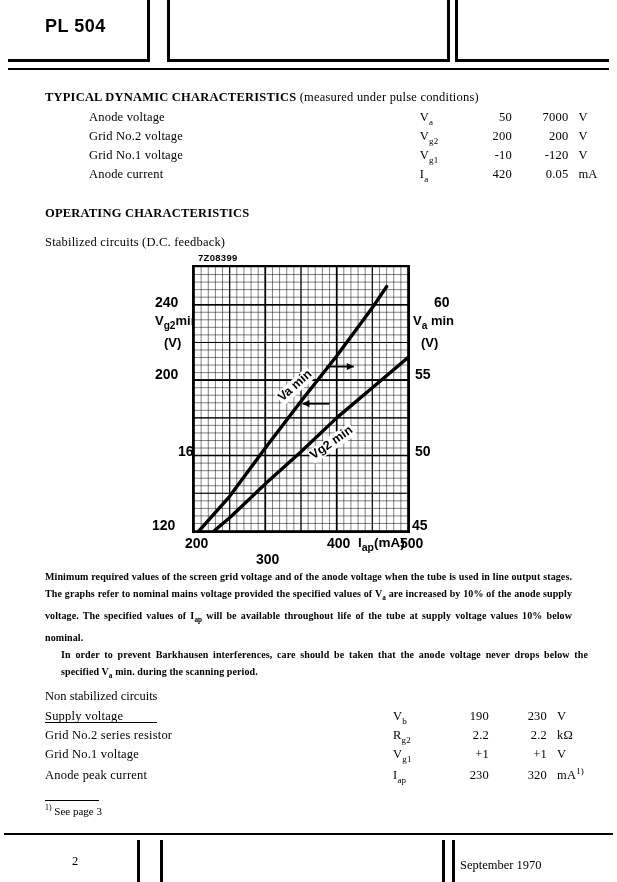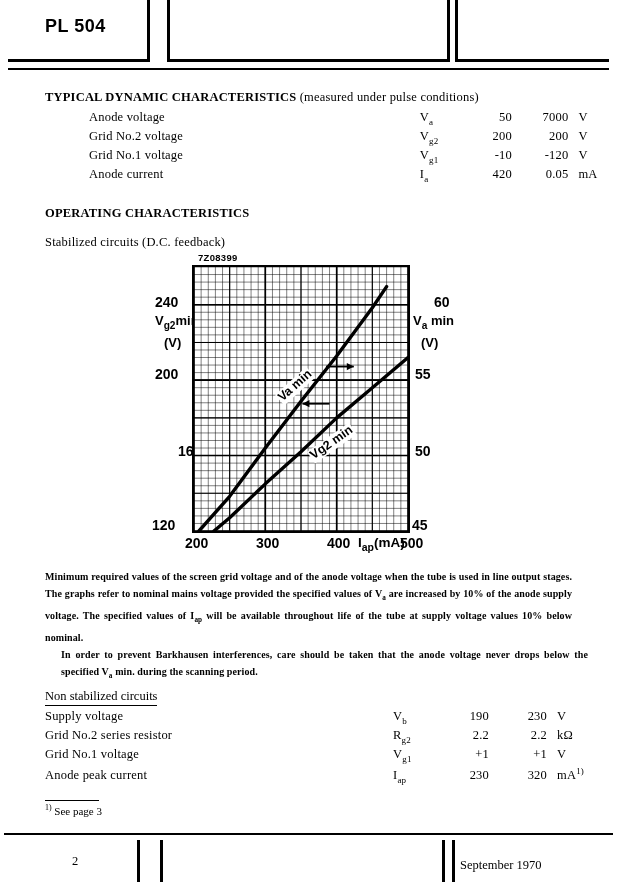--- a/index.html
+++ b/index.html
@@ -139,21 +139,21 @@
     text-align: justify;
     letter-spacing: 0.1px;
     font-weight: bold;
   }
 
   #nonstab-heading {
     position: absolute;
     left: 45px; top: 689px;
     font-size: 12.5px;
     border-bottom: 1px solid #000;
-    padding-bottom: 1px;
+    padding-bottom: 18px;
     display: inline-block;
   }
 
   
   #footnote-rule {
     position: absolute;
     left: 45px; top: 800px; width: 54px;
     border-top: 1px solid #000;
   }
   #footnote-text {
@@ -265,21 +265,21 @@
   <div class="ax-num" id="y2tick-55" style="left:260px;top:114px;">55</div>
   <div class="ax-num" id="y2tick-50" style="left:260px;top:191px;">50</div>
   <div class="ax-num" id="y2tick-45" style="left:257px;top:265px;">45</div>
 
   <div class="ax-cap" id="y2cap" style="left:258px;top:62px;">
     <span>V<sub>a</sub> min</span>
   </div>
   <div class="ax-cap" id="y2cap-unit" style="left:266px;top:84px;">(V)</div>
 
   <div class="ax-num" id="xtick-200" style="left:30px;top:283px;">200</div>
-  <div class="ax-num" id="xtick-300" style="left:101px;top:283px;">300</div>
+  <div class="ax-num" id="xtick-300" style="left:101px;top:299px;">300</div>
   <div class="ax-num" id="xtick-400" style="left:172px;top:283px;">400</div>
   <div class="ax-cap" id="xcap" style="left:203px;top:284px;font-size:13.5px;">
     <span>I<sub>ap</sub>(mA)</span>
   </div>
   <div class="ax-num" id="xtick-500" style="left:245px;top:283px;">500</div>
 
   <div id="plot-frame">
     <svg id="plot-svg" width="214" height="264" viewBox="0 0 214 264">
       <g id="grid-minor">
           <line x1="0" y1="0" x2="0" y2="264" stroke="#000" stroke-width="0.5"></line>

